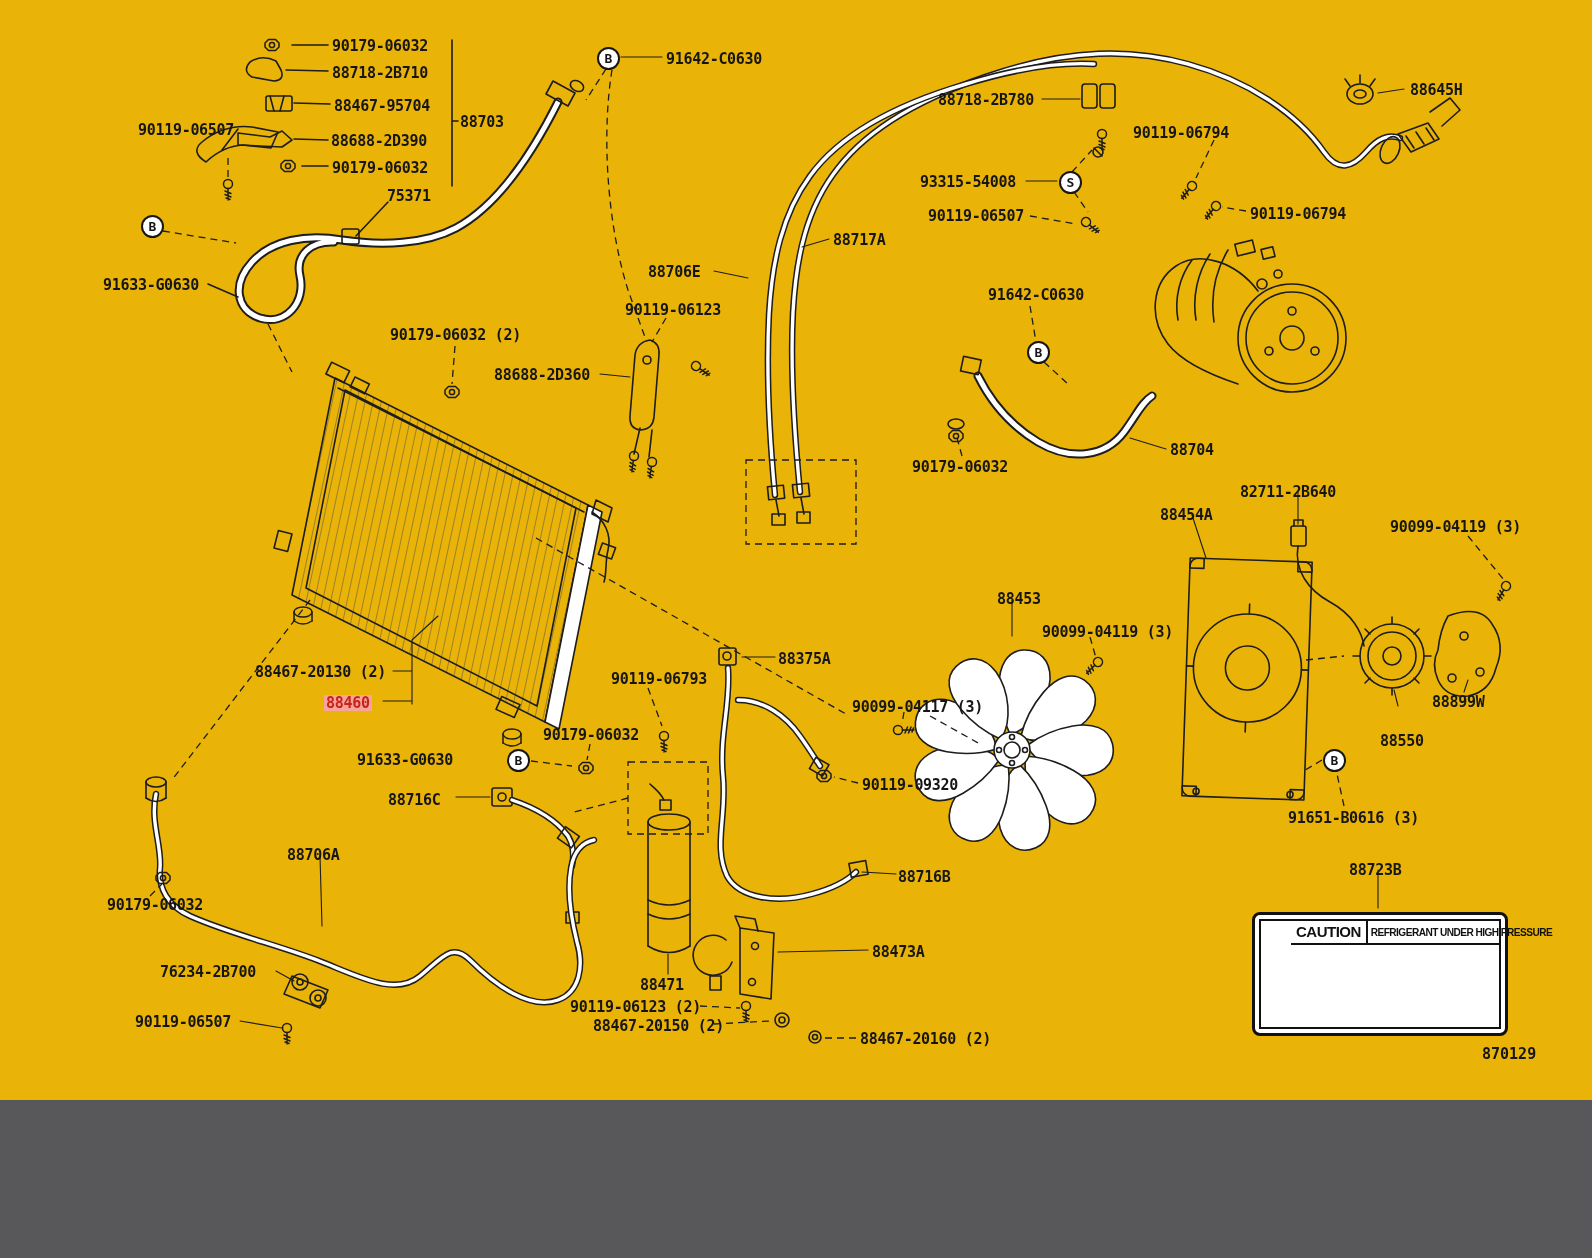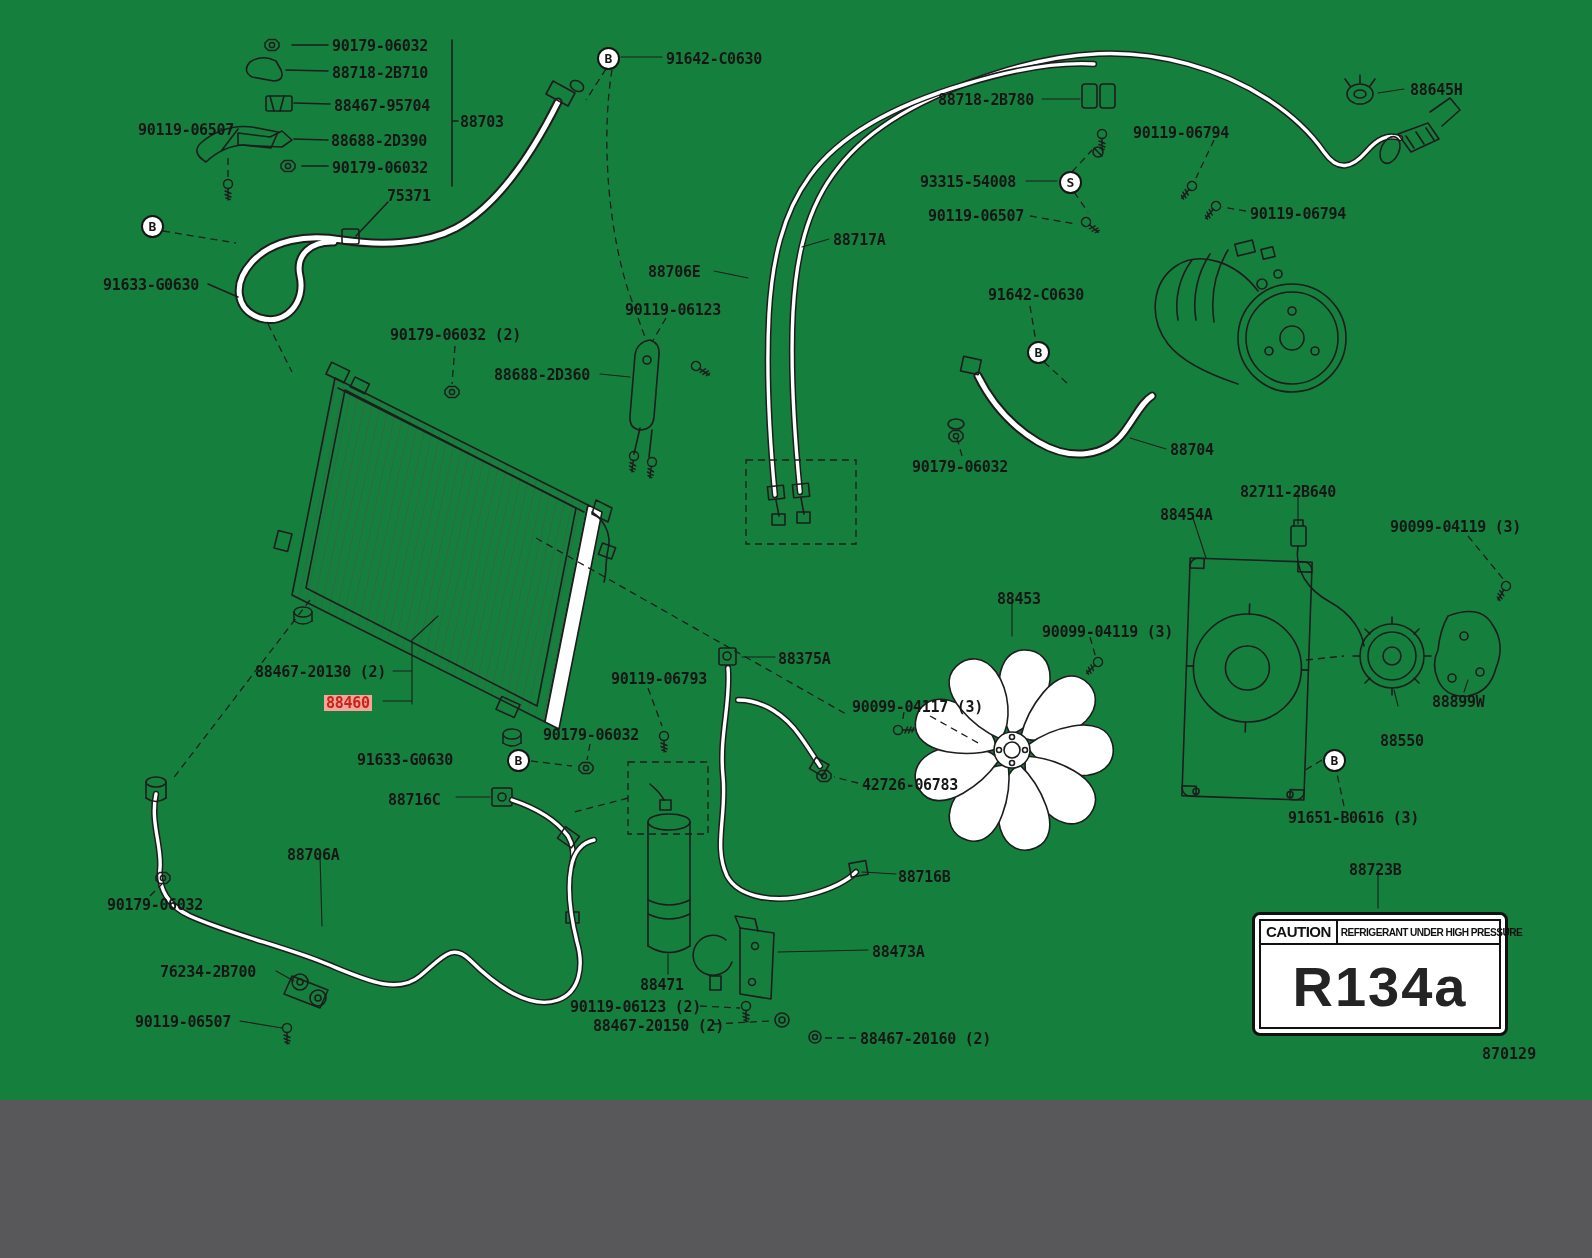--- a/index.html
+++ b/index.html
@@ -1,35 +1,35 @@
 <!DOCTYPE html>
 <html><head>
 <meta charset="utf-8">
 <style>
   html,body{margin:0;padding:0;background:#fff;}
-  .stage{position:relative;width:1592px;height:1258px;background:#15803d;overflow:hidden;
+  .stage{position:relative;width:1592px;height:1258px;background:#eab308;overflow:hidden;
          font-family:"DejaVu Sans Mono",monospace;}
   .art{position:absolute;left:0;top:0;}
   svg .ln{stroke:#1d1d1d;fill:none;stroke-width:1.6;stroke-linecap:round;stroke-linejoin:round;}
   svg .lnthin{stroke-width:1.1;}
   svg .dash{stroke:#1d1d1d;fill:none;stroke-width:1.3;stroke-dasharray:7 5;stroke-linecap:butt;}
   svg .tubeo{stroke:#1d1d1d;fill:none;stroke-width:9;stroke-linecap:round;}
   svg .tubei{stroke:#ffffff;fill:none;stroke-width:5;stroke-linecap:round;}
   svg .tubem{stroke:#1d1d1d;fill:none;stroke-width:6.4;stroke-linecap:round;}
   svg .tubemw{stroke:#ffffff;fill:none;stroke-width:3.4;stroke-linecap:round;}
   .lbl{position:absolute;font:700 15px/16px "DejaVu Sans Mono",monospace;color:#161616;
        white-space:nowrap;letter-spacing:-0.3px;}
   .lbl.hl{color:#c92318;background:#f6a49c;padding:0 2px;}
   .marker{position:absolute;width:23px;height:23px;border:2px solid #161616;border-radius:50%;
           display:flex;align-items:center;justify-content:center;background:#fff;box-sizing:border-box;
           font:700 13px "DejaVu Sans Mono",monospace;color:#161616;}
   .dnum{position:absolute;font:700 15px "DejaVu Sans Mono",monospace;color:#161616;}
   .r134a{position:absolute;left:1252px;top:912px;width:256px;height:124px;border:3px solid #111;
          border-radius:8px;background:#fff;padding:4px;box-sizing:border-box;}
-  .r134a-inner{border:2px solid #111;height:100%;box-sizing:border-box;display:flex;flex-direction:column;}
+  .r134a-inner{border:2px solid #111;height:100%;box-sizing:border-box;display:flex;flex-direction:column;padding-left:30px;}
   .r134a-head{display:flex;align-items:stretch;border-bottom:2px solid #111;}
   .r134a-caution{font:700 15px/22px "Liberation Sans",sans-serif;padding:0 5px;border-right:2px solid #111;
                  letter-spacing:-0.5px;color:#111;}
   .r134a-headtext{font:700 11px/22px "Liberation Sans",sans-serif;padding:0 3px;letter-spacing:-0.6px;
                   transform:scaleX(0.92);transform-origin:left center;white-space:nowrap;color:#111;}
   .r134a-code{flex:1;display:flex;align-items:center;justify-content:center;
               font:700 56px "Liberation Sans",sans-serif;letter-spacing:2px;color:#242424;}
   .footer{position:absolute;left:0;top:1100px;width:1592px;height:158px;background:#58585a;color:#fff;
           display:flex;align-items:center;justify-content:center;gap:118px;
           font-family:"Liberation Sans",sans-serif;font-weight:700;font-size:57px;letter-spacing:1px;}
@@ -401,21 +401,21 @@
 <div class="lbl" style="left:1432px;top:694px">88899W</div>
 <div class="lbl" style="left:1288px;top:810px">91651-B0616 (3)</div>
 <div class="lbl" style="left:1349px;top:862px">88723B</div>
 <div class="lbl" style="left:778px;top:651px">88375A</div>
 <div class="lbl" style="left:611px;top:671px">90119-06793</div>
 <div class="lbl" style="left:255px;top:664px">88467-20130 (2)</div>
 <div class="lbl hl" style="left:324px;top:695px">88460</div>
 <div class="lbl" style="left:543px;top:727px">90179-06032</div>
 <div class="lbl" style="left:357px;top:752px">91633-G0630</div>
 <div class="lbl" style="left:388px;top:792px">88716C</div>
-<div class="lbl" style="left:862px;top:777px">42726-06783</div>
+<div class="lbl" style="left:862px;top:777px">90119-09320</div>
 <div class="lbl" style="left:287px;top:847px">88706A</div>
 <div class="lbl" style="left:107px;top:897px">90179-06032</div>
 <div class="lbl" style="left:898px;top:869px">88716B</div>
 <div class="lbl" style="left:872px;top:944px">88473A</div>
 <div class="lbl" style="left:640px;top:977px">88471</div>
 <div class="lbl" style="left:160px;top:964px">76234-2B700</div>
 <div class="lbl" style="left:135px;top:1014px">90119-06507</div>
 <div class="lbl" style="left:570px;top:999px">90119-06123 (2)</div>
 <div class="lbl" style="left:593px;top:1018px">88467-20150 (2)</div>
 <div class="lbl" style="left:860px;top:1031px">88467-20160 (2)</div>
@@ -426,21 +426,20 @@
 <div class="marker" style="left:507px;top:749px">B</div>
 <div class="marker" style="left:1323px;top:749px">B</div>
 <div class="marker" style="left:1059px;top:171px">S</div>
 
 <div class="r134a">
   <div class="r134a-inner">
     <div class="r134a-head">
       <span class="r134a-caution">CAUTION</span>
       <span class="r134a-headtext">REFRIGERANT UNDER HIGH PRESSURE</span>
     </div>
-    <div class="r134a-code">R134a</div>
   </div>
 </div>
 
 <div class="dnum" style="left:1482px;top:1045px">870129</div>
 
 <div class="footer">
 </div>
 
 </div>
 

